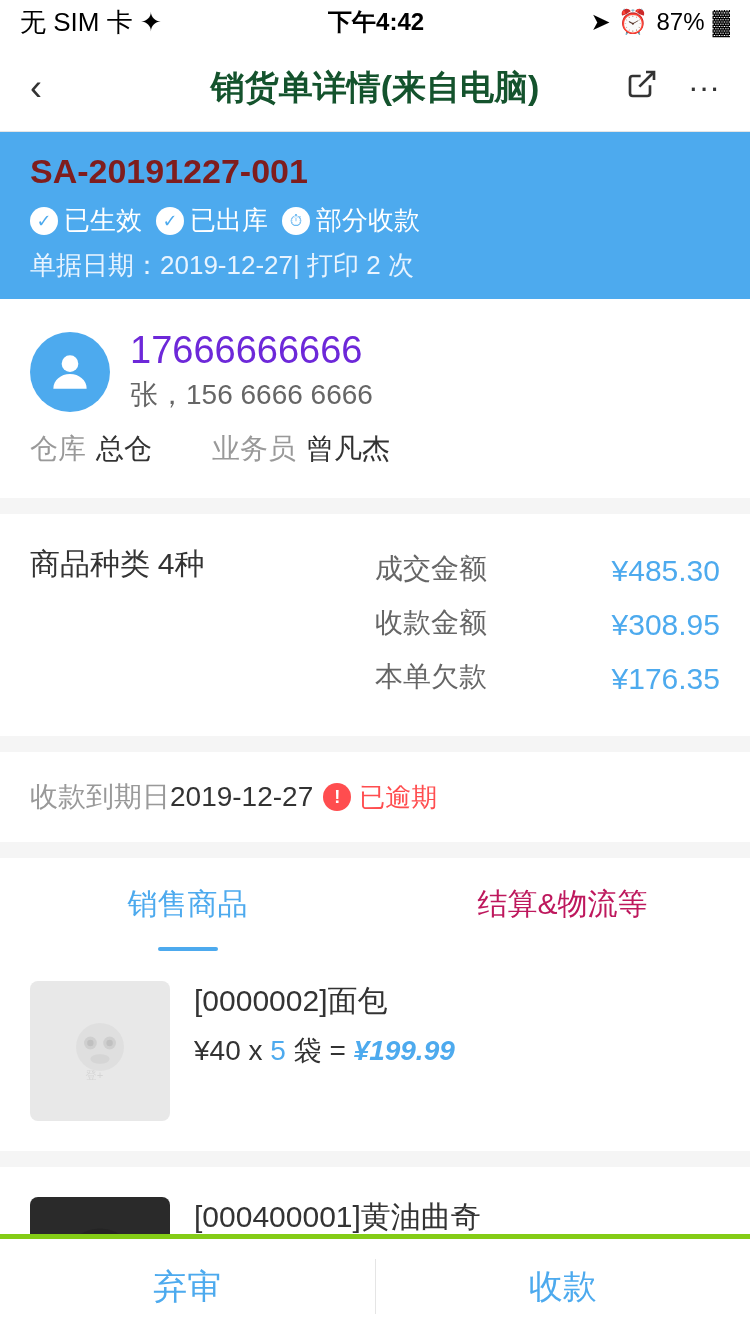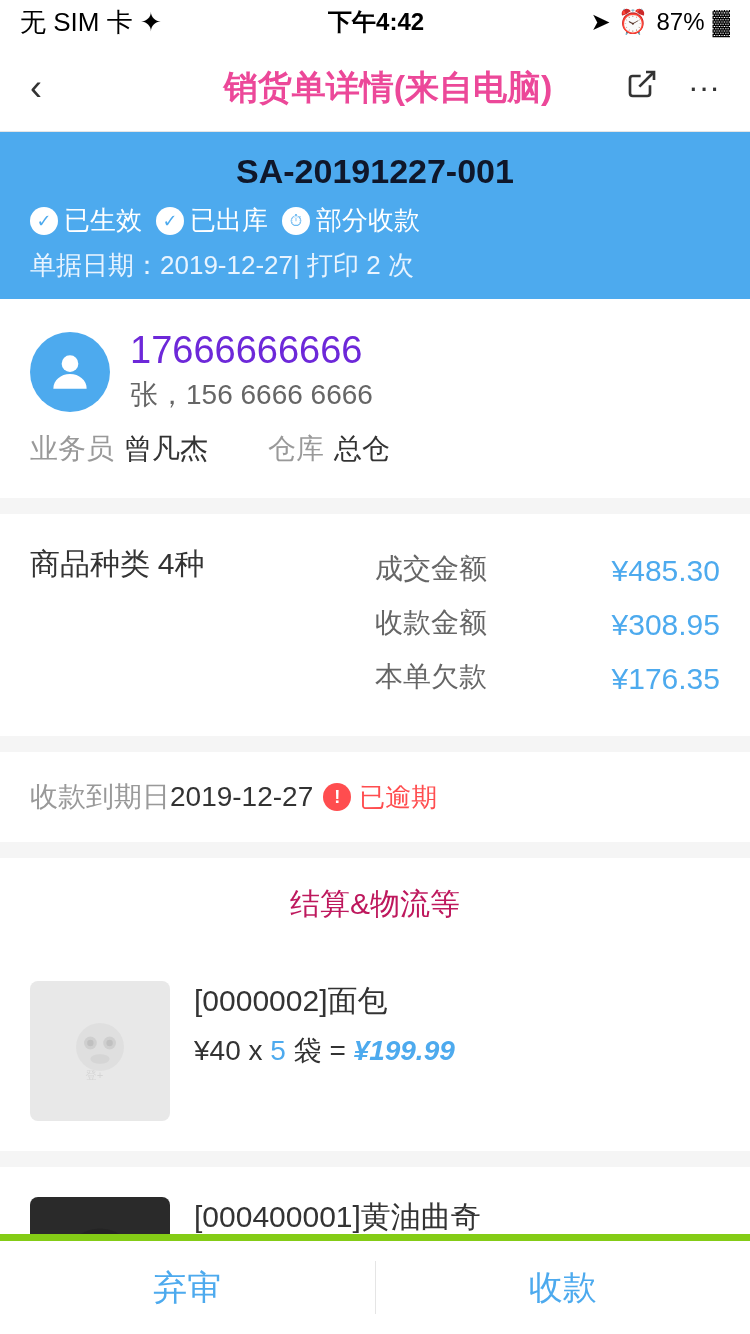--- a/index.html
+++ b/index.html
@@ -42,22 +42,21 @@
       color: #333;
       cursor: pointer;
       width: 60px;
     }
     .nav-title {
       position: absolute;
       left: 50%;
       transform: translateX(-50%);
       font-size: 34px;
       font-weight: 600;
-      color: #ec4899;
-      margin-left: 13px;
+      color: #14532d;
     }
     .nav-actions {
       margin-left: auto;
       display: flex;
       align-items: center;
       gap: 30px;
     }
     .nav-icon {
       font-size: 32px;
       color: #333;
@@ -65,26 +64,25 @@
     }
 
     
     .header-bar {
       background: #4DAAEE;
       padding: 20px 30px 16px;
     }
     .header-order-id {
       font-size: 34px;
       font-weight: 700;
-      color: #0f172a;
+      color: #7f1d1d;
       margin-bottom: 12px;
       display: flex;
       align-items: center;
       gap: 20px;
-      justify-content: center;
     }
     .header-badges {
       display: flex;
       align-items: center;
       gap: 14px;
       flex-wrap: wrap;
     }
     .badge {
       display: flex;
       align-items: center;
@@ -295,21 +293,21 @@
     .product-price-row .total { color: #4DAAEE; font-weight: 600; font-style: italic; }
 
     
     .bottom-bar {
       position: fixed;
       bottom: 0;
       left: 0;
       width: 750px;
       height: 100px;
       background: #fff;
-      border-top: 7px solid #84cc16;
+      border-top: 5px solid #84cc16;
       display: flex;
     }
     .bottom-btn {
       flex: 1;
       display: flex;
       align-items: center;
       justify-content: center;
       font-size: 34px;
       cursor: pointer;
     }
@@ -381,26 +379,26 @@
         <path d="M4 20c0-4 3.6-7 8-7s8 3 8 7"></path>
       </svg>
     </div>
     <div>
       <div class="customer-name">17666666666</div>
       <div class="customer-phone">张，156 6666 6666</div>
     </div>
   </div>
   <div class="customer-meta">
     <div class="meta-item">
+      <span class="meta-label">仓库</span>
+      <span class="meta-value">总仓</span>
+    </div>
+    <div class="meta-item">
       <span class="meta-label">业务员</span>
       <span class="meta-value">曾凡杰</span>
-    </div>
-    <div class="meta-item">
-      <span class="meta-label">仓库</span>
-      <span class="meta-value">总仓</span>
     </div>
   </div>
 </div>
 
 <div class="stats-section">
   <div class="stats-left">
     <div class="product-count">
       <span>商品种类</span>&nbsp;<span>4种</span>
     </div>
   </div>
@@ -423,20 +421,23 @@
 <div class="due-section">
   <span class="due-label">收款到期日</span>
   <span class="due-date">2019-12-27</span>
   <div class="overdue-badge">
     <div class="overdue-icon">!</div>
     <span>已逾期</span>
   </div>
 </div>
 
 <div class="tabs">
+  <div class="tab active">
+    <span>销售商品</span>
+  </div>
   <div class="tab">
     <span>结算&amp;物流等</span>
   </div>
 </div>
 
 <div class="product-list">
 
   <div class="product-item">
     <div class="product-thumb">
 

